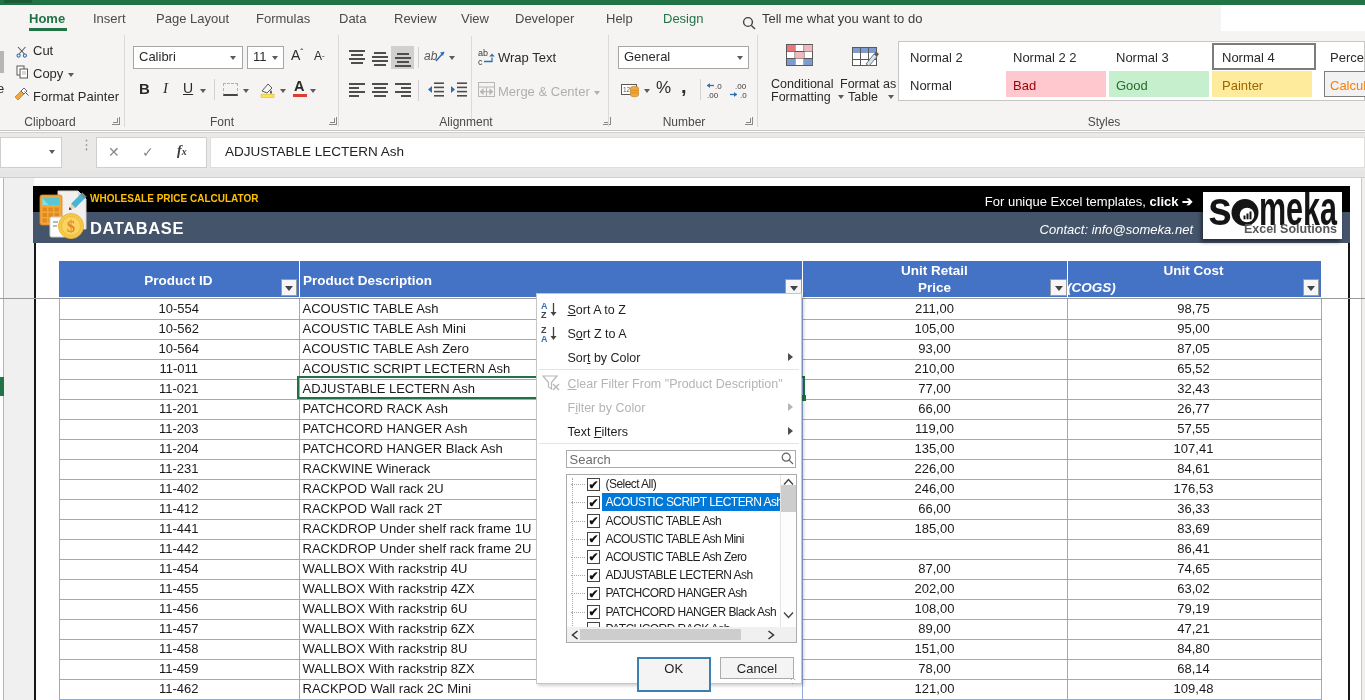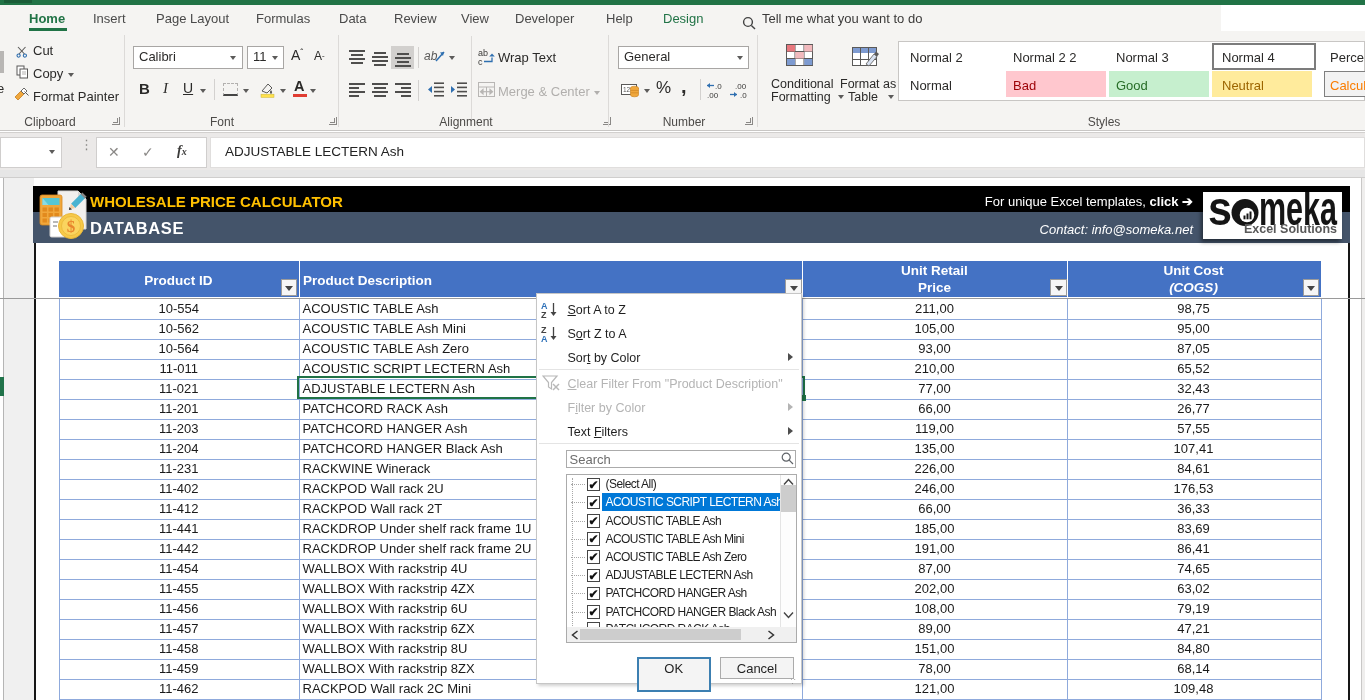--- a/index.html
+++ b/index.html
@@ -280,21 +280,21 @@
  <span class="rtext" style="left:1116px;top:19px">Normal 3</span>
  <div class="ab" style="left:1212px;top:11.5px;width:104px;height:27px;border:2px solid #7c7c7c;background:#fff"></div>
  <span class="rtext" style="left:1222px;top:19px">Normal 4</span>
  <span class="rtext" style="left:1330px;top:19px">Perce</span>
  <span class="rtext" style="left:910px;top:47px">Normal</span>
  <div class="ab" style="left:1006px;top:40px;width:100px;height:26px;background:#ffc7ce"></div>
  <span class="rtext" style="left:1013px;top:47px;color:#9c0006">Bad</span>
  <div class="ab" style="left:1109px;top:40px;width:100px;height:26px;background:#c6efce"></div>
  <span class="rtext" style="left:1116px;top:47px;color:#276d27">Good</span>
  <div class="ab" style="left:1212px;top:40px;width:100px;height:26px;background:#ffeb9c"></div>
- <span class="rtext" style="left:1222px;top:47px;color:#9c6500">Neutral</span>
+ <span class="rtext" style="left:1222px;top:47px;color:#9c6500">Painter</span>
  <div class="ab" style="left:1324px;top:40px;width:41px;height:26px;background:#f2f2f2;border:1px solid #7f7f7f;border-right:none"></div>
  <span class="rtext" style="left:1330px;top:47px;color:#fa7d00">Calcul</span>
  <span class="glabel" style="left:1044px">Styles</span>
 
 </div>
 
 <div class="ab" id="fbar">
  <div class="ab" style="left:0;top:4px;width:62px;height:31px;background:#fff;border:1px solid #d0cecd"></div>
  <div class="caret" style="left:49px;top:17px"></div>
  <div class="ab" style="left:80px;top:9px;width:3px;height:20px;color:#8a8886;font-size:13px;line-height:6px">⋮</div>
@@ -338,21 +338,21 @@
           <path d="M36.2 21.5 l1.8 2.5 l1.8 -2.5 Z" fill="#333"></path>
           <rect x="35" y="2" width="6" height="2.5" fill="#888"></rect>
         </g>
   <rect x="12" y="28" width="16" height="20" rx="1.5" fill="#fff" stroke="#d0cecd"></rect>
   <line x1="15" y1="33" x2="20" y2="33" stroke="#9a9a9a" stroke-width="1.4"></line>
   <line x1="15" y1="37" x2="19" y2="37" stroke="#9a9a9a" stroke-width="1.4"></line>
   <circle cx="33" cy="37" r="12.5" fill="#f7c948" stroke="#e8b73a"></circle>
   <circle cx="33" cy="37" r="9.5" fill="#fad45f" stroke="#e8b73a" stroke-width="0.8"></circle>
   <text x="33" y="43" text-anchor="middle" font-size="17" font-weight="bold" fill="#e8862d" font-family="Liberation Serif,serif">$</text>
  </svg>
- <span class="ab" style="left:90px;top:14.5px;color:#ffc000;font-size:15px;font-weight:bold;letter-spacing:0px">WHOLESALE PRICE CALCULATOR</span>
+ <span class="ab" style="left:90px;top:14.5px;color:#ffc000;font-size:10px;font-weight:bold;letter-spacing:0px">WHOLESALE PRICE CALCULATOR</span>
  <span class="ab" style="left:90px;top:41px;color:#fff;font-size:16.5px;font-weight:bold;letter-spacing:0.6px">DATABASE</span>
  <span class="ab" style="right:172px;top:15.5px;color:#fff;font-size:13px">For unique Excel templates, <b>click</b> <span style="font-weight:bold">➔</span></span>
  <span class="ab" style="right:172px;top:44px;color:#fff;font-size:13px;font-style:italic">Contact: info@someka.net</span>
  <svg class="ab" style="left:1203px;top:14px;box-shadow:-2px 3px 4px rgba(0,0,0,0.45)" width="139" height="47" viewBox="0 0 139 47">
         <rect width="139" height="47" fill="#fff"></rect>
         <text x="5" y="33" font-size="48" font-weight="bold" fill="#151515" textLength="24" lengthAdjust="spacingAndGlyphs" font-family="Liberation Sans,sans-serif">s</text>
         <text x="56" y="33" font-size="48" font-weight="bold" fill="#151515" textLength="78" lengthAdjust="spacingAndGlyphs" font-family="Liberation Sans,sans-serif">meka</text>
         <circle cx="42" cy="20.5" r="13.5" fill="#151515"></circle>
         <circle cx="44" cy="23" r="7.3" fill="#fff"></circle>
         <g fill="#151515">
@@ -365,21 +365,21 @@
 
  <div id="thead"></div>
  <div class="hvl" style="left:298.5px"></div>
  <div class="hvl" style="left:802px"></div>
  <div class="hvl" style="left:1067px"></div>
  <span class="htx" style="left:59px;width:239px;text-align:center;top:95px">Product ID</span>
  <span class="htx" style="left:303px;top:95px">Product Description</span>
  <span class="htx" style="left:802px;width:265px;text-align:center;top:102px">Price</span>
  <span class="htx" style="left:802px;width:265px;text-align:center;top:85px">Unit Retail</span>
  <span class="htx" style="left:1067px;width:253px;text-align:center;top:85px">Unit Cost</span>
- <span class="htx" style="left:1067px;width:253px;text-align:center;top:102px;font-style:italic;font-weight:bold">(COGS)</span>
+ <span class="htx" style="left:1067px;width:253px;text-align:left;top:102px;font-style:italic;font-weight:bold">(COGS)</span>
  <div class="fbtn" style="left:280.5px"></div>
  <div class="fbtn" style="left:785px"></div>
  <div class="fbtn" style="left:1050px"></div>
  <div class="fbtn" style="left:1302.5px"></div>
 
  <div class="vgl" style="left:59px"></div>
  <div class="vgl" style="left:298.5px"></div>
  <div class="vgl" style="left:802px"></div>
  <div class="vgl" style="left:1067px"></div>
  <div class="vgl" style="left:1320.5px"></div>
@@ -471,21 +471,20 @@
       </div>
 <div class="dr" style="top:340.5px">
         <div class="c0">11-441</div>
         <div class="c1">RACKDROP Under shelf rack frame 1U</div>
         <div class="c2">185,00</div>
         <div class="c3">83,69</div>
       </div>
 <div class="dr" style="top:360.5px">
         <div class="c0">11-442</div>
         <div class="c1">RACKDROP Under shelf rack frame 2U</div>
-        <div class="c2">191,00</div>
         <div class="c3">86,41</div>
       </div>
 <div class="dr" style="top:380.5px">
         <div class="c0">11-454</div>
         <div class="c1">WALLBOX With rackstrip 4U</div>
         <div class="c2">87,00</div>
         <div class="c3">74,65</div>
       </div>
 <div class="dr" style="top:400.5px">
         <div class="c0">11-455</div>

